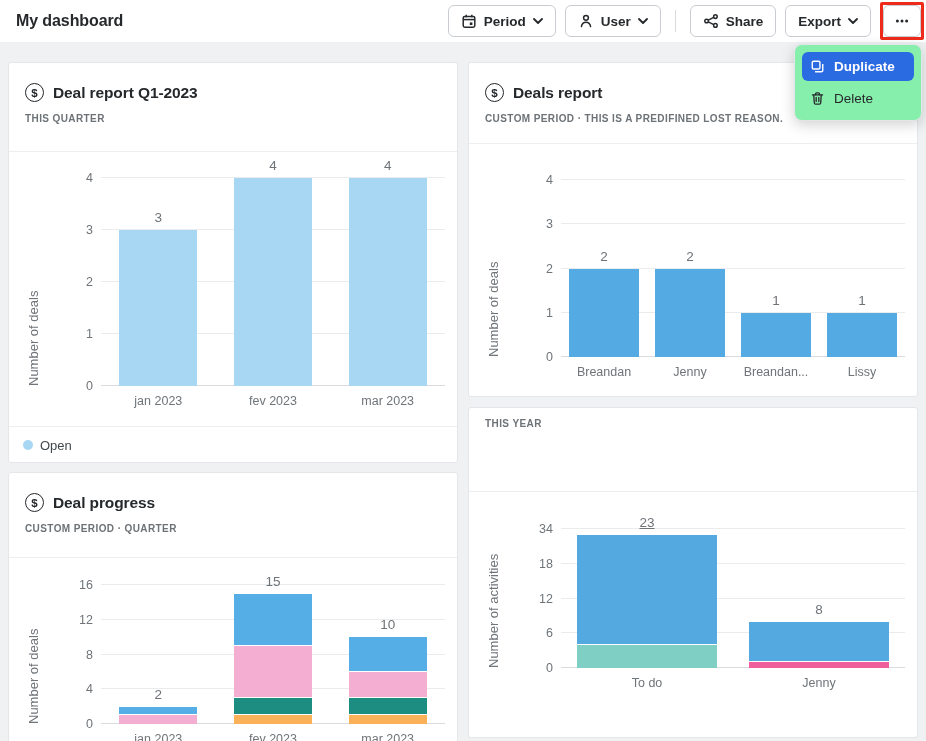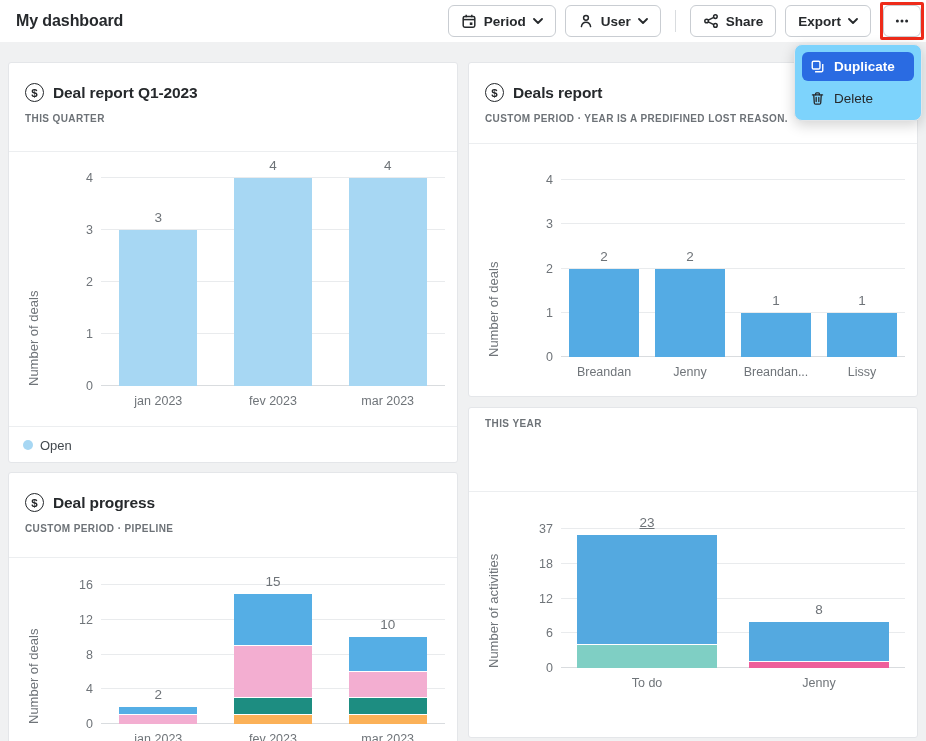--- a/index.html
+++ b/index.html
@@ -9,21 +9,21 @@
   .topbar{position:absolute;top:0;left:0;right:0;height:42px;background:#fff;display:flex;align-items:center;padding:0 2px 0 16px;box-sizing:border-box;z-index:20}
   .page-title{font-size:16px;font-weight:700;letter-spacing:-.1px}
   .tb-actions{margin-left:auto;display:flex;align-items:center;gap:9px}
   .btn{display:inline-flex;align-items:center;gap:7px;height:32px;padding:0 12px;background:#fff;
        border:1px solid #c9cdd2;border-radius:6px;font-size:13.5px;font-weight:600;color:#26292c;cursor:pointer;box-sizing:border-box}
   .btn svg{display:block}
   .vdiv{width:1px;height:22px;background:#d9dcdf;margin:0 5px}
   .more-wrap{display:inline-flex;border:3px solid #ee2b1a;border-radius:2px}
   .btn-more{width:38px;padding:0;justify-content:center}
   
-  .menu{position:absolute;top:44px;right:4px;width:112px;background:#7dd3fc;border:1px solid #e3e5e8;border-radius:8px;
+  .menu{position:absolute;top:44px;right:4px;width:112px;background:#86efac;border:1px solid #e3e5e8;border-radius:8px;
         box-shadow:0 4px 14px rgba(0,0,0,.18);padding:7px;z-index:30;display:flex;flex-direction:column;gap:3px}
   .mitem{display:flex;align-items:center;gap:9px;height:29px;padding:0 8px;border-radius:6px;font-size:13.5px;font-weight:500;cursor:pointer}
   .mitem.hl{background:#2a6be2;color:#fff;font-weight:600}
   .mitem svg{display:block;flex:0 0 auto}
   
   .card{position:absolute;background:#fff;border:1px solid #e4e6e9;border-radius:3px;box-sizing:border-box}
   #card1{left:8px;top:62px;width:450px;height:401px}
   #card2{left:468px;top:62px;width:450px;height:335px}
   #card3{left:8px;top:472px;width:450px;height:305px}
   #card4{left:468px;top:407px;width:450px;height:331px}
@@ -207,21 +207,21 @@
       </span>
     </div>
 </div>
 
 <div class="card" id="card2">
   <div class="card-head">
     <div class="title-row">
       <span class="dollar-icon">$</span>
       <span class="card-title">Deals report</span>
     </div>
-    <div class="card-sub">CUSTOM PERIOD · YEAR IS A PREDIFINED LOST REASON.</div>
+    <div class="card-sub">CUSTOM PERIOD · THIS IS A PREDIFINED LOST REASON.</div>
   </div>
   <div class="chart" style="height: 254px;">
       <div class="ylab" style="height: 213px;">Number of deals</div>
       <div class="plot" style="top: 36px; height: 177px;">
         <div class="grid base" style="bottom: 0px;"></div>
         <div class="tick" style="bottom: -8px;">0</div>
         <div class="grid" style="bottom: 44.25px;"></div>
         <div class="tick" style="bottom: 36.25px;">1</div>
         <div class="grid" style="bottom: 88.5px;"></div>
         <div class="tick" style="bottom: 80.5px;">2</div>
@@ -262,21 +262,21 @@
       </div>
     </div>
 </div>
 
 <div class="card" id="card3">
   <div class="card-head">
     <div class="title-row">
       <span class="dollar-icon">$</span>
       <span class="card-title">Deal progress</span>
     </div>
-    <div class="card-sub">CUSTOM PERIOD · PIPELINE</div>
+    <div class="card-sub">CUSTOM PERIOD · QUARTER</div>
   </div>
   <div class="chart" style="height: 220px;">
       <div class="ylab" style="height: 166px;">Number of deals</div>
       <div class="plot" style="top: 27px; height: 139px;">
         <div class="grid base" style="bottom: 0px;"></div>
         <div class="tick" style="bottom: -8px;">0</div>
         <div class="grid" style="bottom: 34.75px;"></div>
         <div class="tick" style="bottom: 26.75px;">4</div>
         <div class="grid" style="bottom: 69.5px;"></div>
         <div class="tick" style="bottom: 61.5px;">8</div>
@@ -327,21 +327,21 @@
       <div class="plot" style="top: 37px; height: 139px;">
         <div class="grid base" style="bottom: 0px;"></div>
         <div class="tick" style="bottom: -8px;">0</div>
         <div class="grid" style="bottom: 34.75px;"></div>
         <div class="tick" style="bottom: 26.75px;">6</div>
         <div class="grid" style="bottom: 69.5px;"></div>
         <div class="tick" style="bottom: 61.5px;">12</div>
         <div class="grid" style="bottom: 104.25px;"></div>
         <div class="tick" style="bottom: 96.25px;">18</div>
         <div class="grid" style="bottom: 139px;"></div>
-        <div class="tick" style="bottom: 131px;">37</div>
+        <div class="tick" style="bottom: 131px;">34</div>
         <div class="bars">
           <div class="slot">
             <div class="vlabel" style="bottom: 138.208px; text-decoration: underline;">23</div>
             <div class="stack" style="width: 140px;">
               <div class="seg" style="height: 23.1667px; background: rgb(127, 207, 196);"></div>
               <div class="seg" style="height: 110.042px; background: rgb(84, 169, 224);"></div>
             </div>
             <div class="xlabel">To do</div>
           </div>
           <div class="slot">

